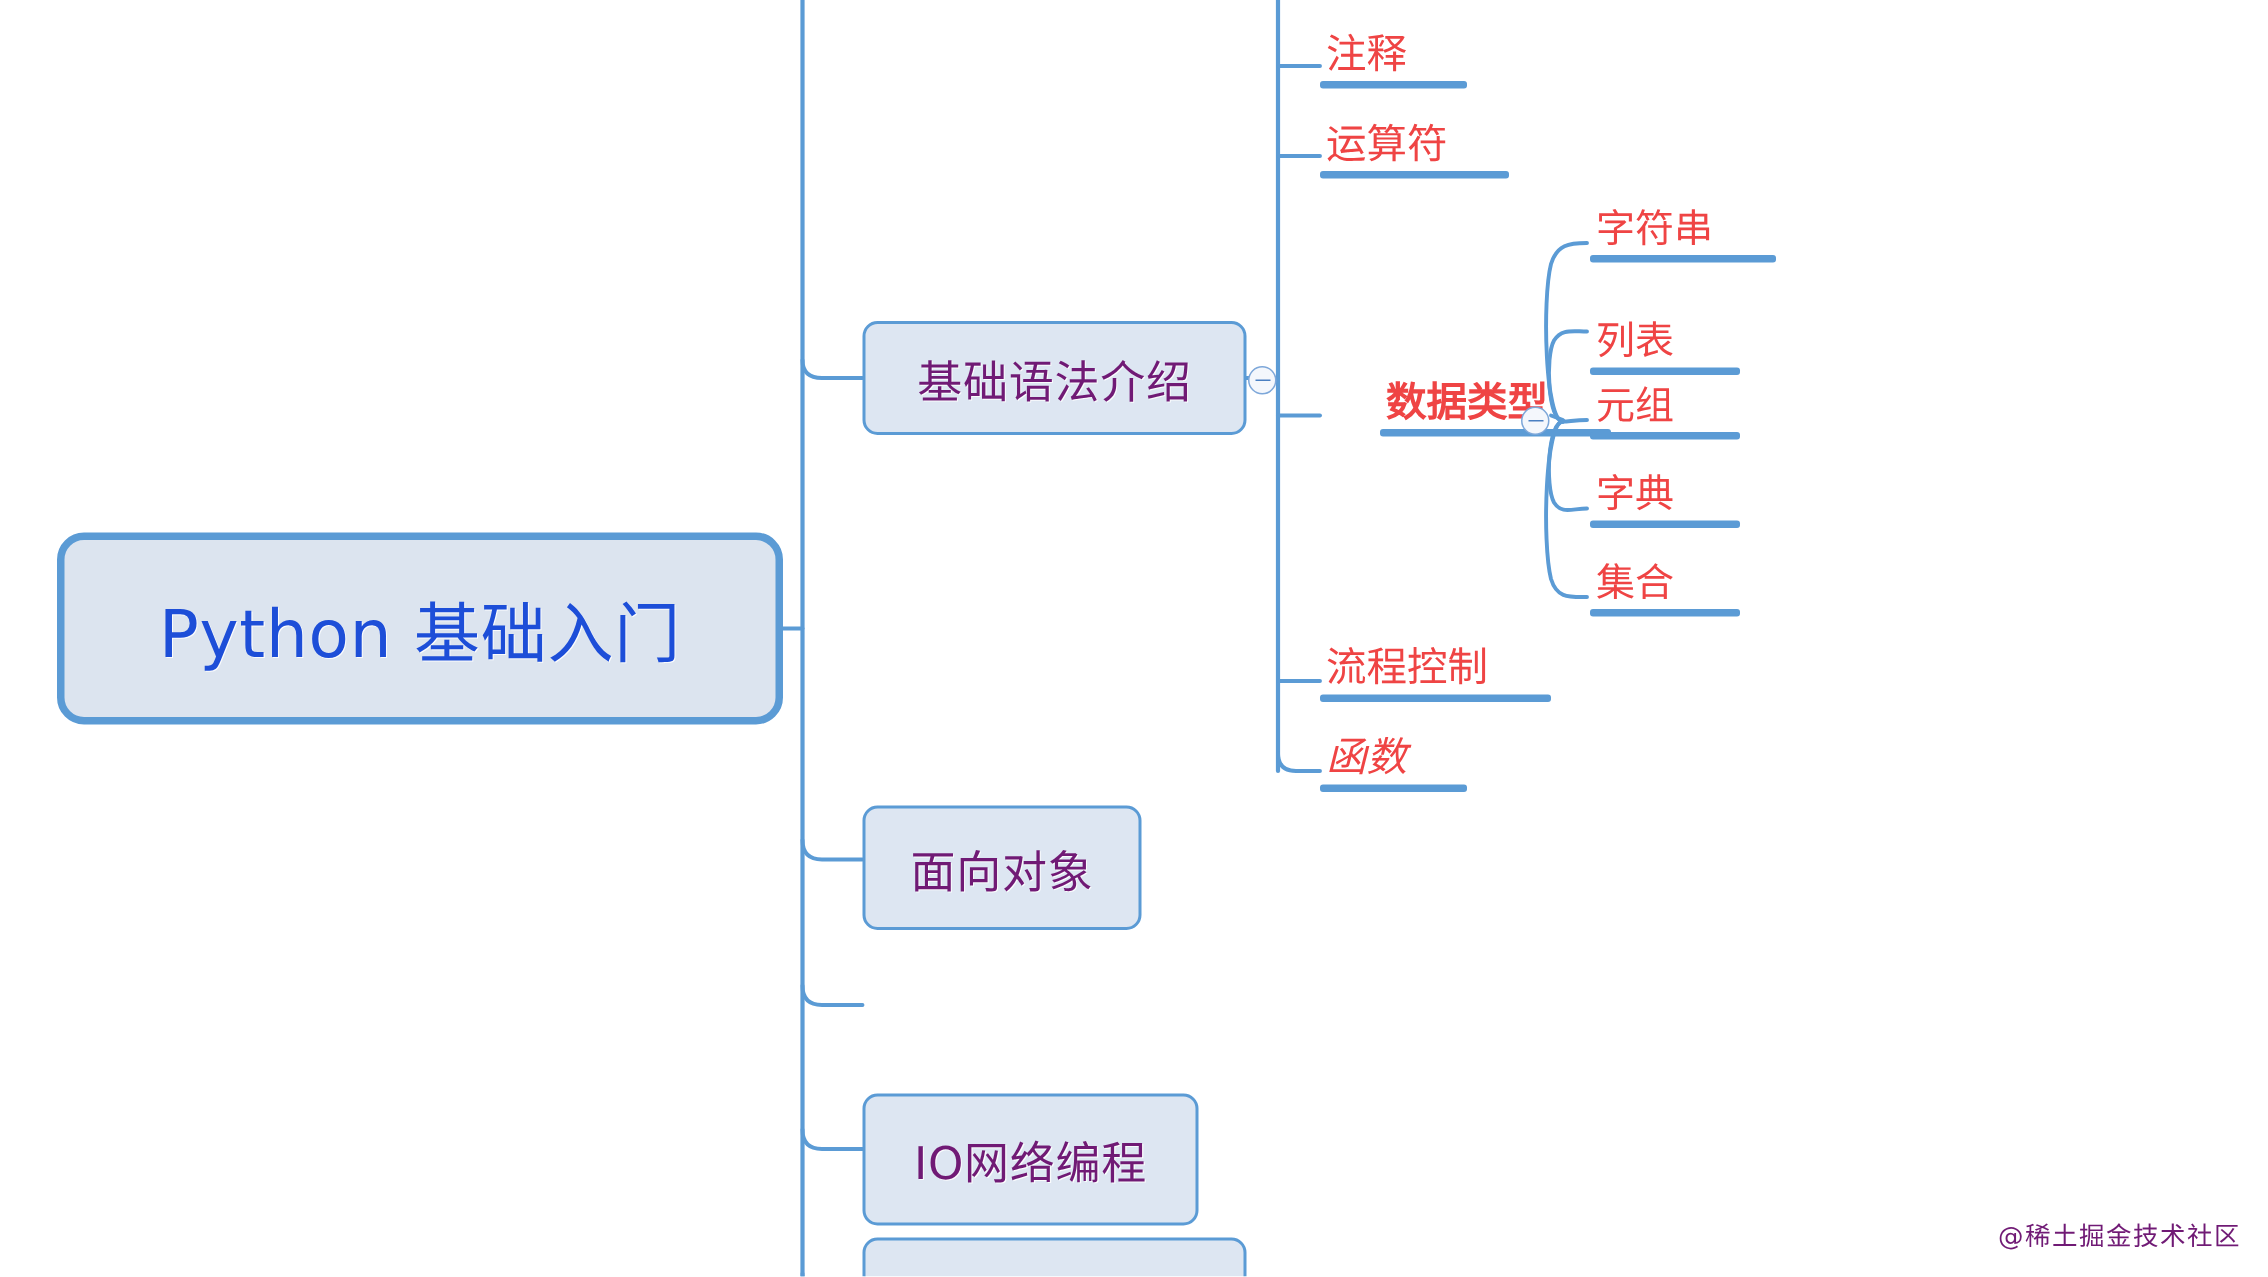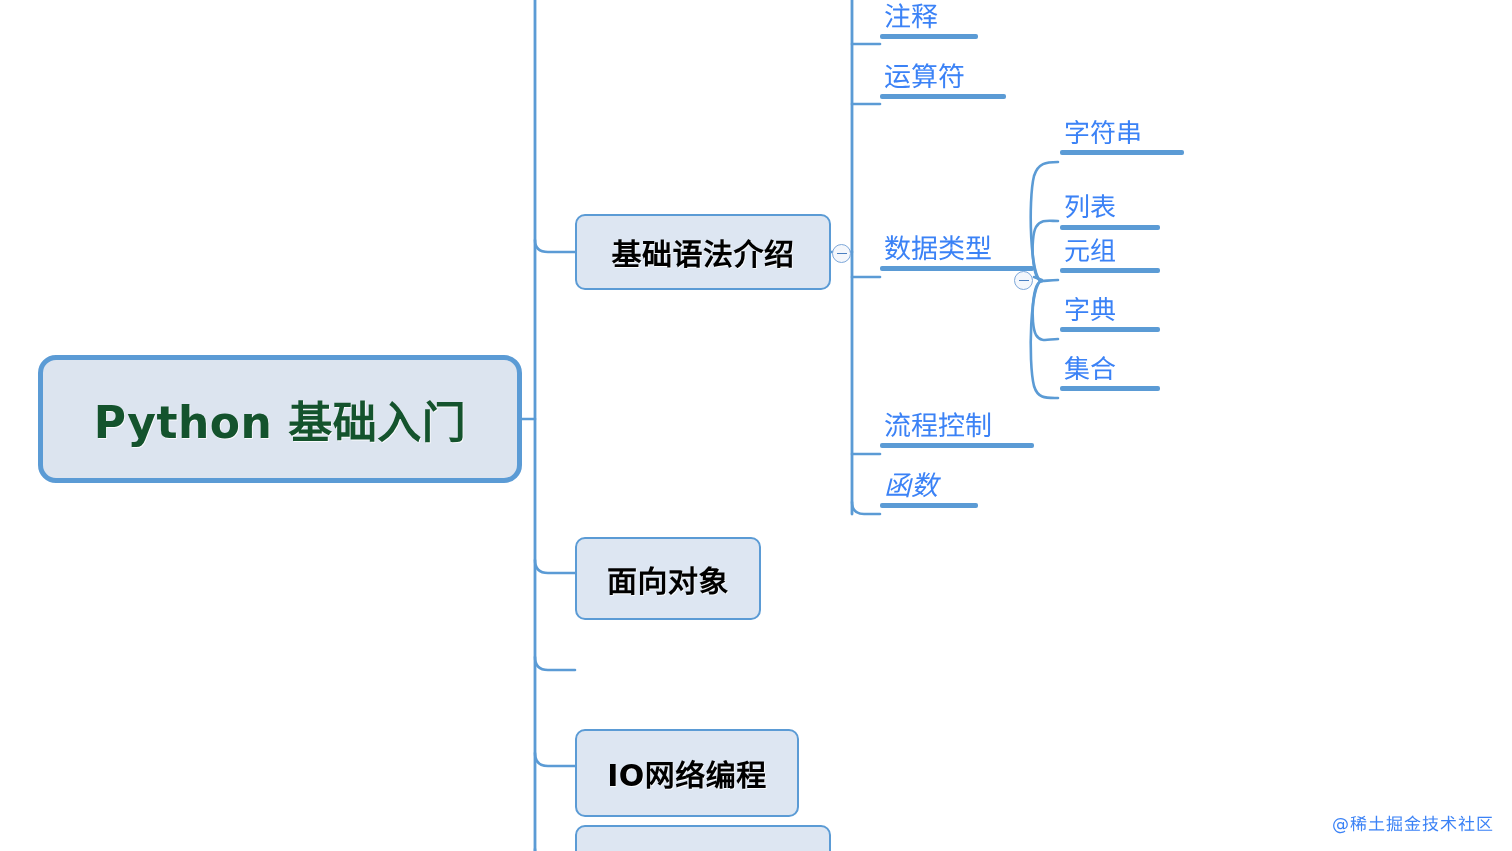--- a/index.html
+++ b/index.html
@@ -46,42 +46,43 @@
     text-shadow: 0.7px 0.7px 0 rgba(255,255,255,0.85);
   }
   .node-root {
     border-width: 5px;
     border-radius: 18px;
     background: #dce4ef;
     border-color: #5b9bd5;
   }
   .node-root .label {
     font-size: 44px;
-    font-weight: 700;
-    color: #14532d;
+    font-weight: 400;
+    color: #1d4ed8;
   }
   .node-l2 .label {
     font-size: 30px;
-    font-weight: 700;
-    color: #000000;
+    font-weight: 400;
+    color: #701a75;
   }
 
   
   .node-text {
     position: absolute;
     display: flex;
     flex-direction: column;
     align-items: flex-start;
     white-space: nowrap;
   }
   .node-text .label {
     font-size: 27px;
-    color: #3b82f6;
+    color: #ef4444;
     line-height: 1.1;
     padding: 0 4px 2px 4px;
+    margin-top: 20px;
   }
   .node-text.small .label {
     font-size: 26px;
   }
   .node-text .rule {
     height: 5px;
     border-radius: 2px;
     background: #5b9bd5;
   }
 
@@ -106,21 +107,21 @@
     margin-top: -0.8px;
     background: #4a7fc1;
   }
 
   
   .watermark {
     position: absolute;
     right: 18px;
     bottom: 16px;
     font-size: 17px;
-    color: #3b82f6;
+    color: #701a75;
     letter-spacing: 1px;
     user-select: none;
   }
 </style>
 </head>
 <body>
 
 <div id="canvas">
 
   <svg id="wires" viewBox="0 0 1512 851" xmlns="http://www.w3.org/2000/svg">
@@ -180,21 +181,21 @@
   <div class="node-text" style="left:880px; top:2px;">
     <span class="label">注释</span>
     <span class="rule" style="width:98px;"></span>
   </div>
 
   <div class="node-text" style="left:880px; top:62px;">
     <span class="label">运算符</span>
     <span class="rule" style="width:126px;"></span>
   </div>
 
-  <div class="node-text" style="left:880px; top:234px;">
+  <div class="node-text" style="left:920px; top:234px;font-weight:bold;">
     <span class="label">数据类型</span>
     <span class="rule" style="width:154px;"></span>
   </div>
 
   <div class="node-text" style="left:880px; top:411px;">
     <span class="label">流程控制</span>
     <span class="rule" style="width:154px;"></span>
   </div>
 
   <div class="node-text" style="left:880px; top:471px;font-style:italic;">

